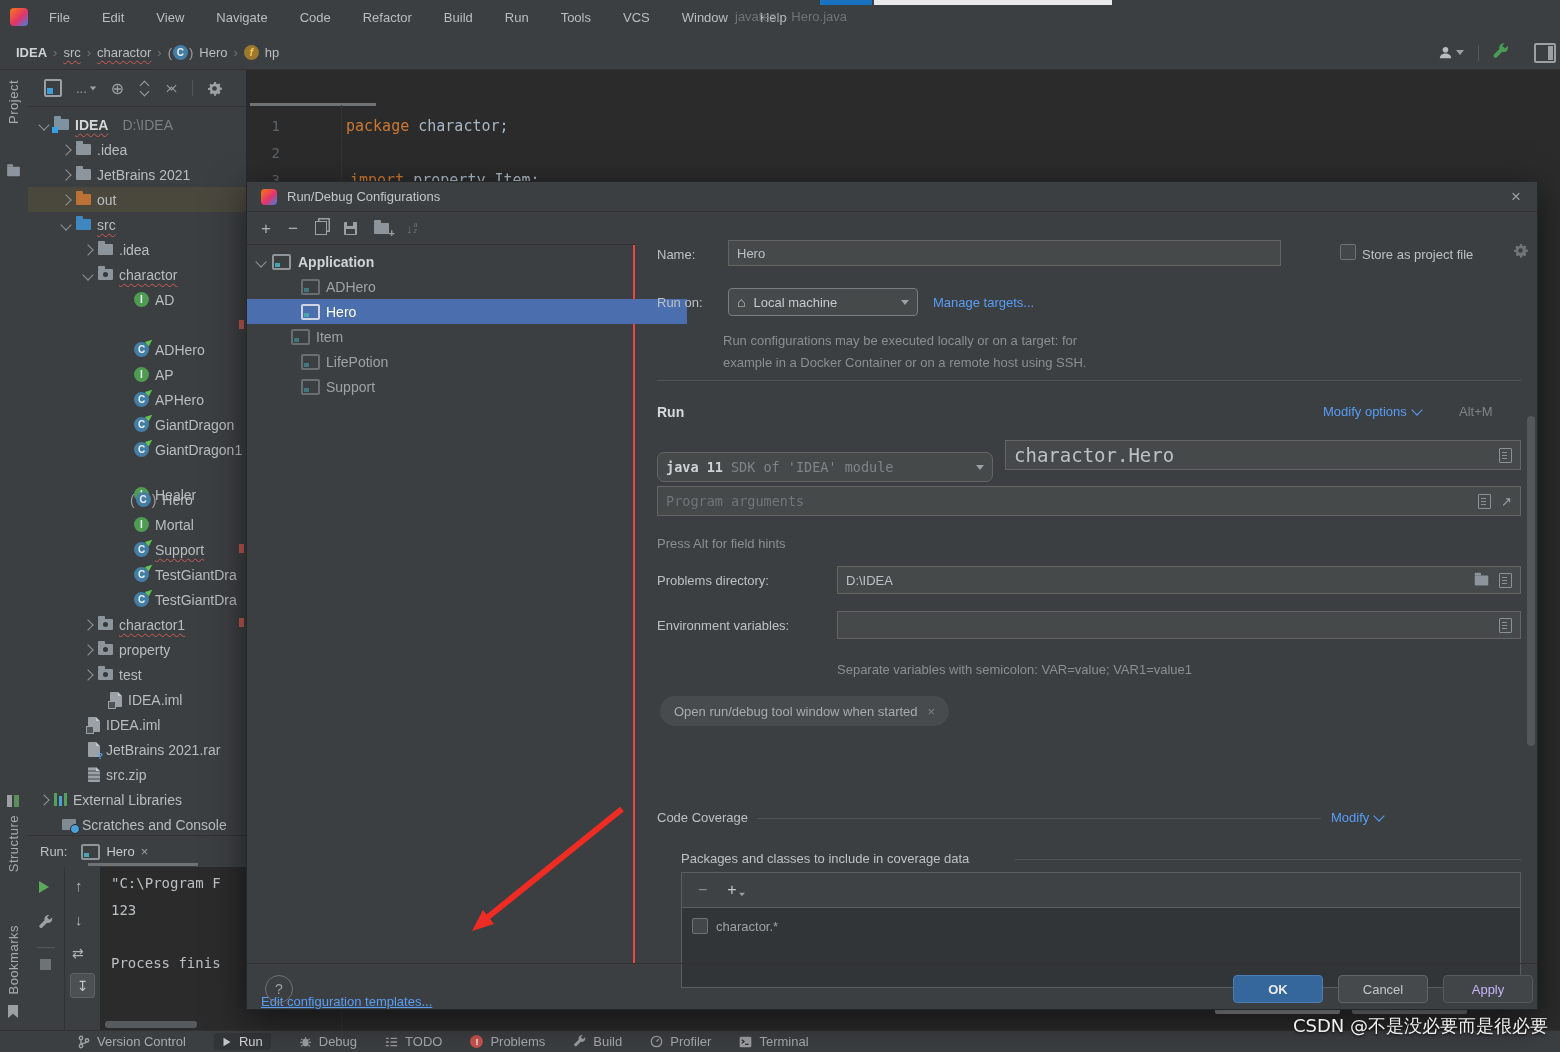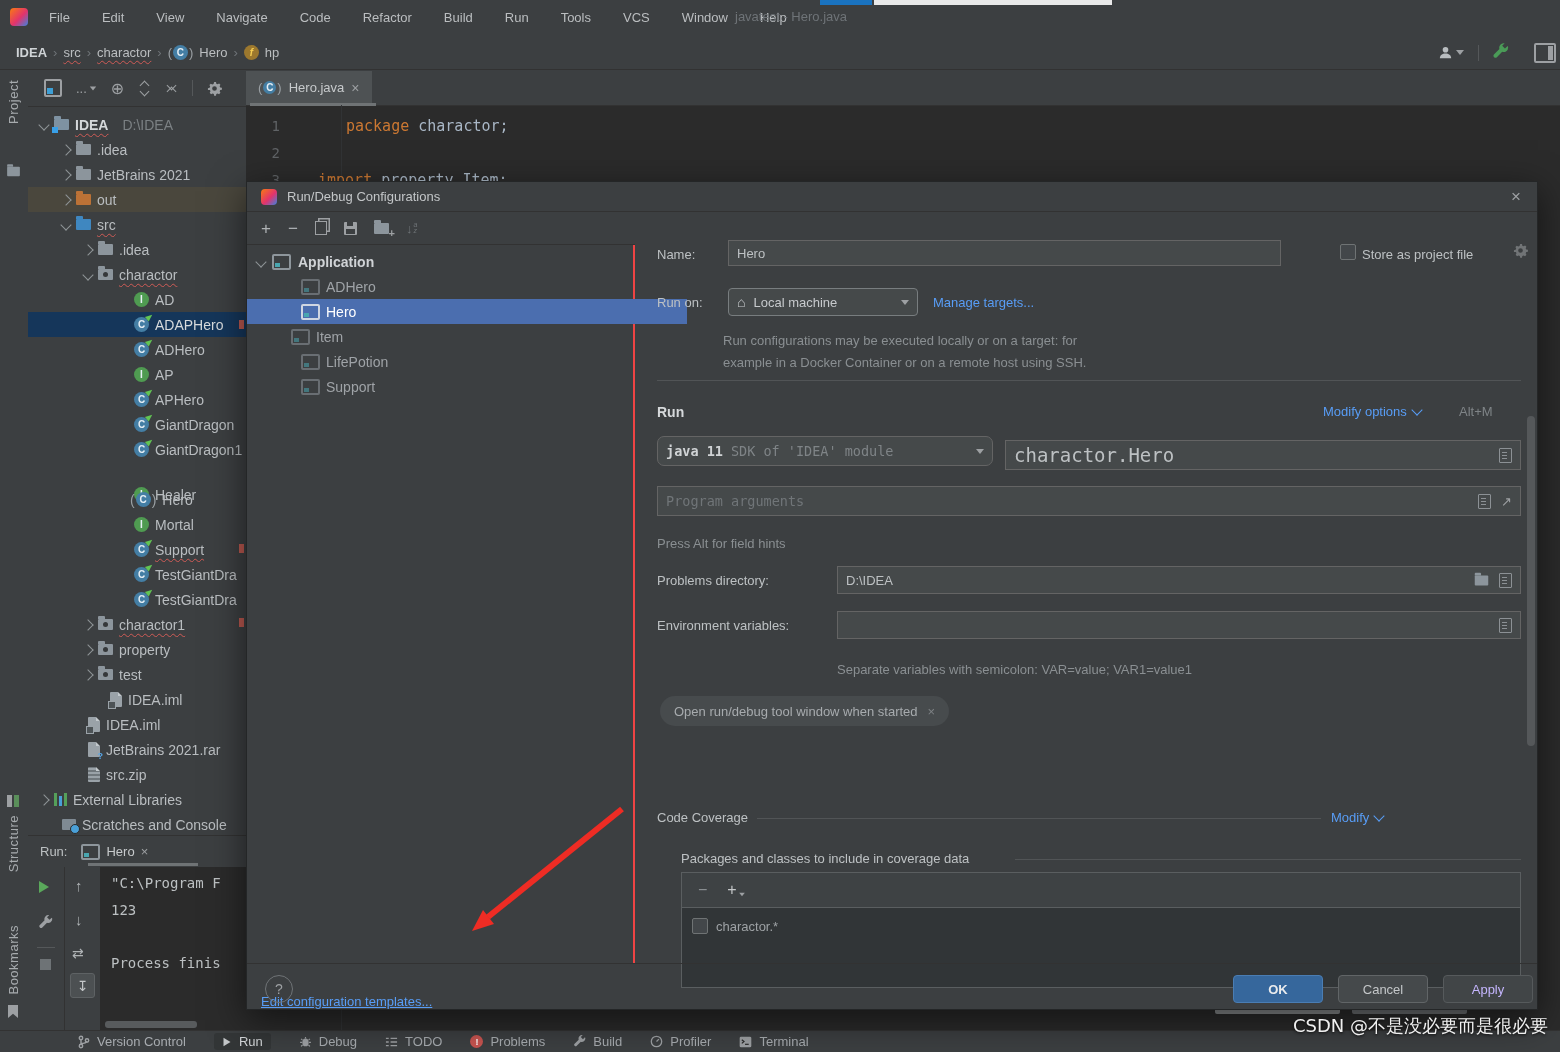--- a/index.html
+++ b/index.html
@@ -219,24 +219,20 @@
         </div>
       <div class="trow" style="top:156px;padding-left:56px">
           <span class="chev down"></span>
           <span class="fold f-pkg"></span>
           <span class="tl sq">charactor</span>
         </div>
       <div class="trow" style="top:181px;padding-left:106px">
           <span class="dot iface"></span>
           <span class="tl">AD</span>
         </div>
-      <div class="trow hl-sel" style="top:206px;padding-left:106px">
-          <span class="dot cls run"></span>
-          <span class="tl" style="color:#d7dadc">ADAPHero</span>
-        </div>
       <div class="trow" style="top:231px;padding-left:106px">
           <span class="dot cls run"></span>
           <span class="tl">ADHero</span>
         </div>
       <div class="trow" style="top:281px;padding-left:106px">
           <span class="dot cls run"></span>
           <span class="tl">APHero</span>
         </div>
       <div class="trow" style="top:256px;padding-left:106px">
           <span class="dot iface"></span>
@@ -321,42 +317,33 @@
           <span class="tl">Scratches and Console</span>
         </div>
 
       <span class="abs" style="right:2px;top:214px;width:5px;height:9px;background:#b9584f"></span>
       <span class="abs" style="right:2px;top:438px;width:5px;height:9px;background:#b9584f"></span>
       <span class="abs" style="right:2px;top:512px;width:5px;height:9px;background:#b9584f"></span>
     </div>
   </div>
 
   <div class="abs" style="left:246px;top:70px;width:1314px;height:960px;background:#2b2b2b">
-    <div class="abs row" style="left:0;top:0;width:1314px;height:35px;background:#3c3f41;border-bottom:1px solid #323232">
-      <div class="row" style="height:34px;background:#4e5254;padding:0 12px;gap:7px">
-        <span class="parenwrap">
-            <span class="dot cls" style="width:13px;height:13px"></span>
-          </span>
-        <span style="color:#c7cacc">Hero.java</span>
-        <span class="closex" style="font-size:14px"></span>
-      </div>
-    </div>
     <span class="abs" style="left:4px;top:33px;width:126px;height:3px;background:#6f7375"></span>
     <span class="abs" style="left:95px;top:35px;bottom:0;width:1px;background:#313335"></span>
 
     <div class="abs row" style="left:0;top:42px;height:27px;width:100%">
       <span class="mono" style="width:34px;text-align:right;color:#606366;font-size:14px">1</span>
       <span class="codeline" style="margin-left:66px"><span class="kw">package</span><span style="color:#a9b7c6"> charactor;</span></span>
     </div>
     <div class="abs row" style="left:0;top:69px;height:27px;width:100%">
       <span class="mono" style="width:34px;text-align:right;color:#606366;font-size:14px">2</span>
     </div>
     <div class="abs row" style="left:0;top:96px;height:27px;width:100%">
       <span class="mono" style="width:34px;text-align:right;color:#606366;font-size:14px">3</span>
-      <span class="codeline" style="margin-left:38px"><span class="kw">import</span><span class="sq" style="color:#a9b7c6"> property.Item;</span></span>
+      <span class="codeline" style="margin-left:70px"><span class="kw">import</span><span class="sq" style="color:#a9b7c6"> property.Item;</span></span>
     </div>
     <span class="abs" style="left:969px;top:938px;width:125px;height:6px;background:#8a8d8f;border-radius:2px"></span>
     <span class="abs" style="left:1106px;top:938px;width:115px;height:6px;background:#6f7275;border-radius:2px"></span>
   </div>
 
   <div class="abs" style="left:28px;top:835px;width:218px;height:195px;background:#3c3f41;border-top:1px solid #323232">
     <div class="abs row" style="left:0;top:0;width:100%;height:31px;gap:8px;padding-left:12px;box-sizing:border-box">
       <span style="color:#bcc0c2">Run:</span>
       <div class="row" style="gap:6px;padding:0 6px;height:100%">
         <span class="appic"></span>
@@ -526,21 +513,21 @@
 
       <span class="abs" style="left:22px;top:168px;width:864px;height:1px;background:#515456"></span>
 
       <b class="abs" style="left:22px;top:192px;color:#d6d9db;font-size:14px">Run</b>
       <span class="abs row" style="left:688px;top:192px;gap:6px">
         <span class="link">Modify options</span>
         <span class="chev down" style="border-color:#589df6;margin-top:-3px"></span>
       </span>
       <span class="abs" style="left:824px;top:192px;color:#7f8487">Alt+M</span>
 
-      <div class="dd abs" style="left:22px;top:224px;width:336px;height:30px;border-color:#646464;border-radius:7px">
+      <div class="dd abs" style="left:22px;top:240px;width:336px;height:30px;border-color:#646464;border-radius:7px">
         <span class="mono" style="color:#d0d3d5;font-weight:bold;font-size:13.5px">java 11</span>
         <span class="mono" style="color:#7f8487;font-size:13.5px">SDK of 'IDEA' module</span>
         <span class="caret" style="margin-left:auto"></span>
       </div>
       <div class="abs row" style="left:370px;top:228px;width:516px;height:30px;background:#45494a;border:1px solid #646464;box-sizing:border-box;padding:0 8px">
         <span class="mono" style="color:#bdc1c3;font-size:19px">charactor.Hero</span>
         <span class="lines-ic" style="margin-left:auto"></span>
       </div>
 
       <div class="abs row" style="left:22px;top:274px;width:864px;height:30px;background:#45494a;border:1px solid #646464;box-sizing:border-box;padding:0 8px">

